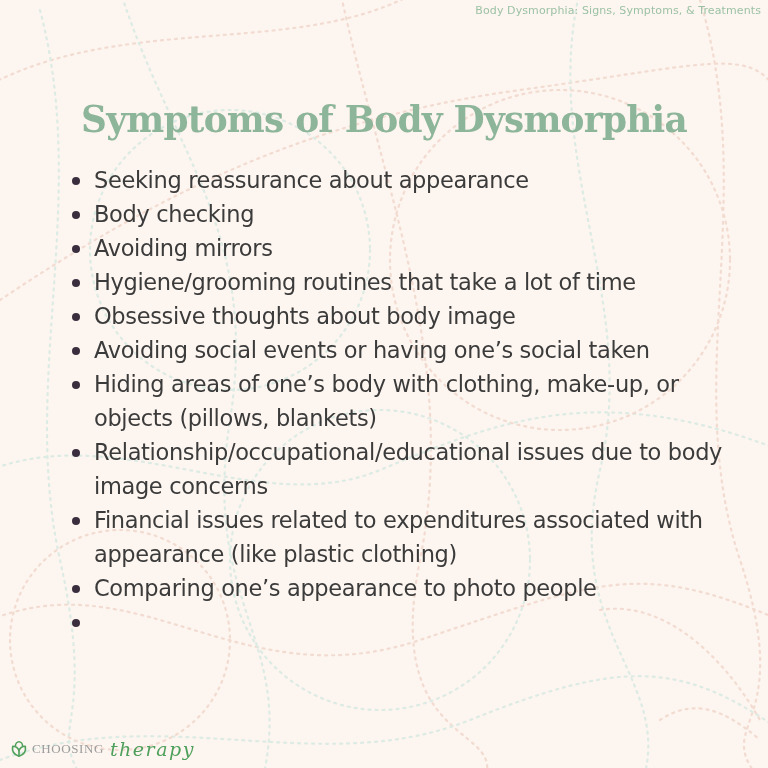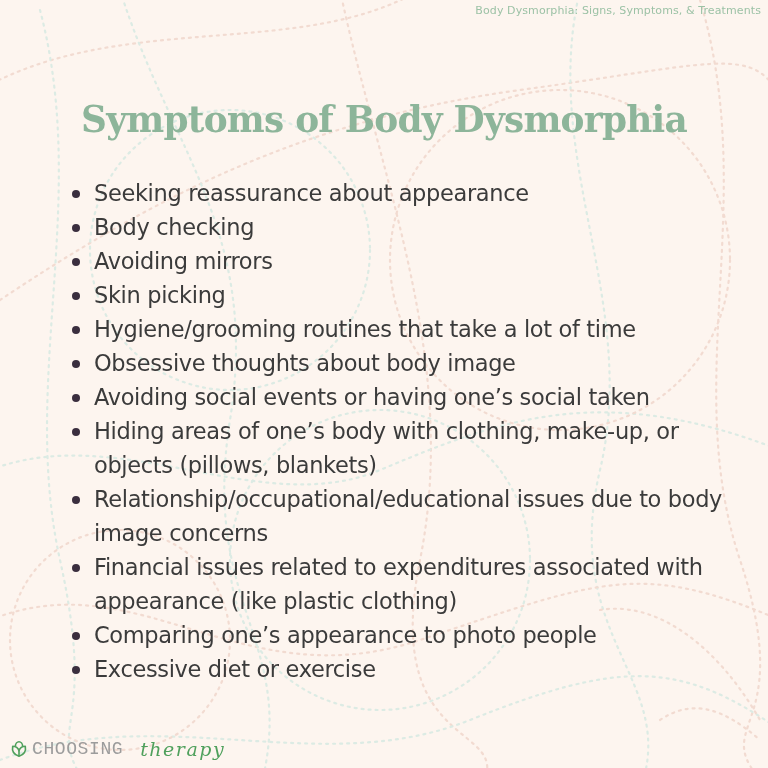--- a/index.html
+++ b/index.html
@@ -19,21 +19,21 @@
   .title {
     position: absolute; top: 97px; left: 0; width: 768px;
     text-align: center;
     font-family: "DejaVu Serif", serif;
     font-weight: bold; font-size: 37px; color: #8db59a;
     letter-spacing: -0.8px;
     transform: scaleX(0.97);
     z-index: 2;
   }
   .list {
-    position: absolute; top: 176px; left: 72px; width: 680px;
+    position: absolute; top: 163px; left: 72px; width: 680px;
     margin: 0; padding: 0; list-style: none;
     z-index: 2;
   }
   .list li {
     position: relative;
     padding-left: 22px;
     font-family: "DejaVu Sans", sans-serif;
     font-size: 22.5px; line-height: 34px;
     color: #3b3b3b;
     letter-spacing: -0.35px;
@@ -44,27 +44,27 @@
     width: 8px; height: 8px; border-radius: 50%;
     background: #3a2e3e;
   }
   .logo {
     position: absolute; left: 10px; top: 738px;
     display: flex; align-items: center; gap: 4px;
     z-index: 2;
   }
   .logo-mark { width: 18px; height: 18px; }
   .logo-choosing {
-    font-family: Liberation Mono, monospace;
-    font-size: 18px; color: #9c9c9c; letter-spacing: 0.6px;
+    font-family: Liberation Serif, serif;
+    font-size: 13px; color: #9c9c9c; letter-spacing: 0.6px;
   }
   .logo-therapy {
     font-family: "DejaVu Serif", serif;
     font-style: italic; font-size: 19px; color: #4fa05c;
-    letter-spacing: 1.5px; margin-left: 13px;
+    letter-spacing: 1.5px; margin-left: 2px;
   }
 </style>
 </head>
 <body>
 
 <svg class="bg-pattern" width="768" height="768" viewBox="0 0 768 768">
   <g fill="none" stroke-width="2.2" stroke-dasharray="2 5" stroke-linecap="round">
     <path d="M-20 90 C 120 10, 300 60, 420 -10" stroke="#f2dbd1"></path>
     <path d="M0 300 C 150 200, 300 120, 520 90 S 760 40, 790 120" stroke="#f2dbd1"></path>
     <path d="M40 10 C 90 200, 20 380, 60 560 S 40 720, 90 790" stroke="#dcebe4"></path>
@@ -85,29 +85,28 @@
 </svg>
 
 <div class="header-caption">Body Dysmorphia: Signs, Symptoms, &amp; Treatments</div>
 
 <h1 class="title" style="margin:0;">Symptoms of Body Dysmorphia</h1>
 
 <ul class="list">
   <li><span class="bullet"></span><span>Seeking reassurance about appearance</span></li>
   <li><span class="bullet"></span><span>Body checking</span></li>
   <li><span class="bullet"></span><span>Avoiding mirrors</span></li>
-  <li><span class="bullet"></span><span>Skin picking</span></li>
   <li><span class="bullet"></span><span>Hygiene/grooming routines that take a lot of time</span></li>
   <li><span class="bullet"></span><span>Obsessive thoughts about body image</span></li>
   <li><span class="bullet"></span><span>Avoiding social events or having one’s social taken</span></li>
   <li><span class="bullet"></span><span>Hiding areas of one’s body with clothing, make-up, or objects (pillows, blankets)</span></li>
   <li><span class="bullet"></span><span>Relationship/occupational/educational issues due to body image concerns</span></li>
   <li><span class="bullet"></span><span>Financial issues related to expenditures associated with appearance (like plastic clothing)</span></li>
   <li><span class="bullet"></span><span>Comparing one’s appearance to photo people</span></li>
-  <li><span class="bullet"></span><span>Excessive diet or exercise</span></li>
+  <li><span class="bullet"></span></li>
 </ul>
 
 <div class="logo">
   <svg class="logo-mark" viewBox="0 0 20 20">
     <g fill="none" stroke="#4fa05c" stroke-width="1.8" stroke-linejoin="round">
       <path d="M10 18 C 4 16, 2 12, 3 7 C 6 7, 9 9, 10 12 C 11 9, 14 7, 17 7 C 18 12, 16 16, 10 18 Z"></path>
       <path d="M6 7 C 6 4, 8 2, 10 2 C 12 2, 14 4, 14 7"></path>
       <path d="M10 12 L 10 18"></path>
     </g>
   </svg>

